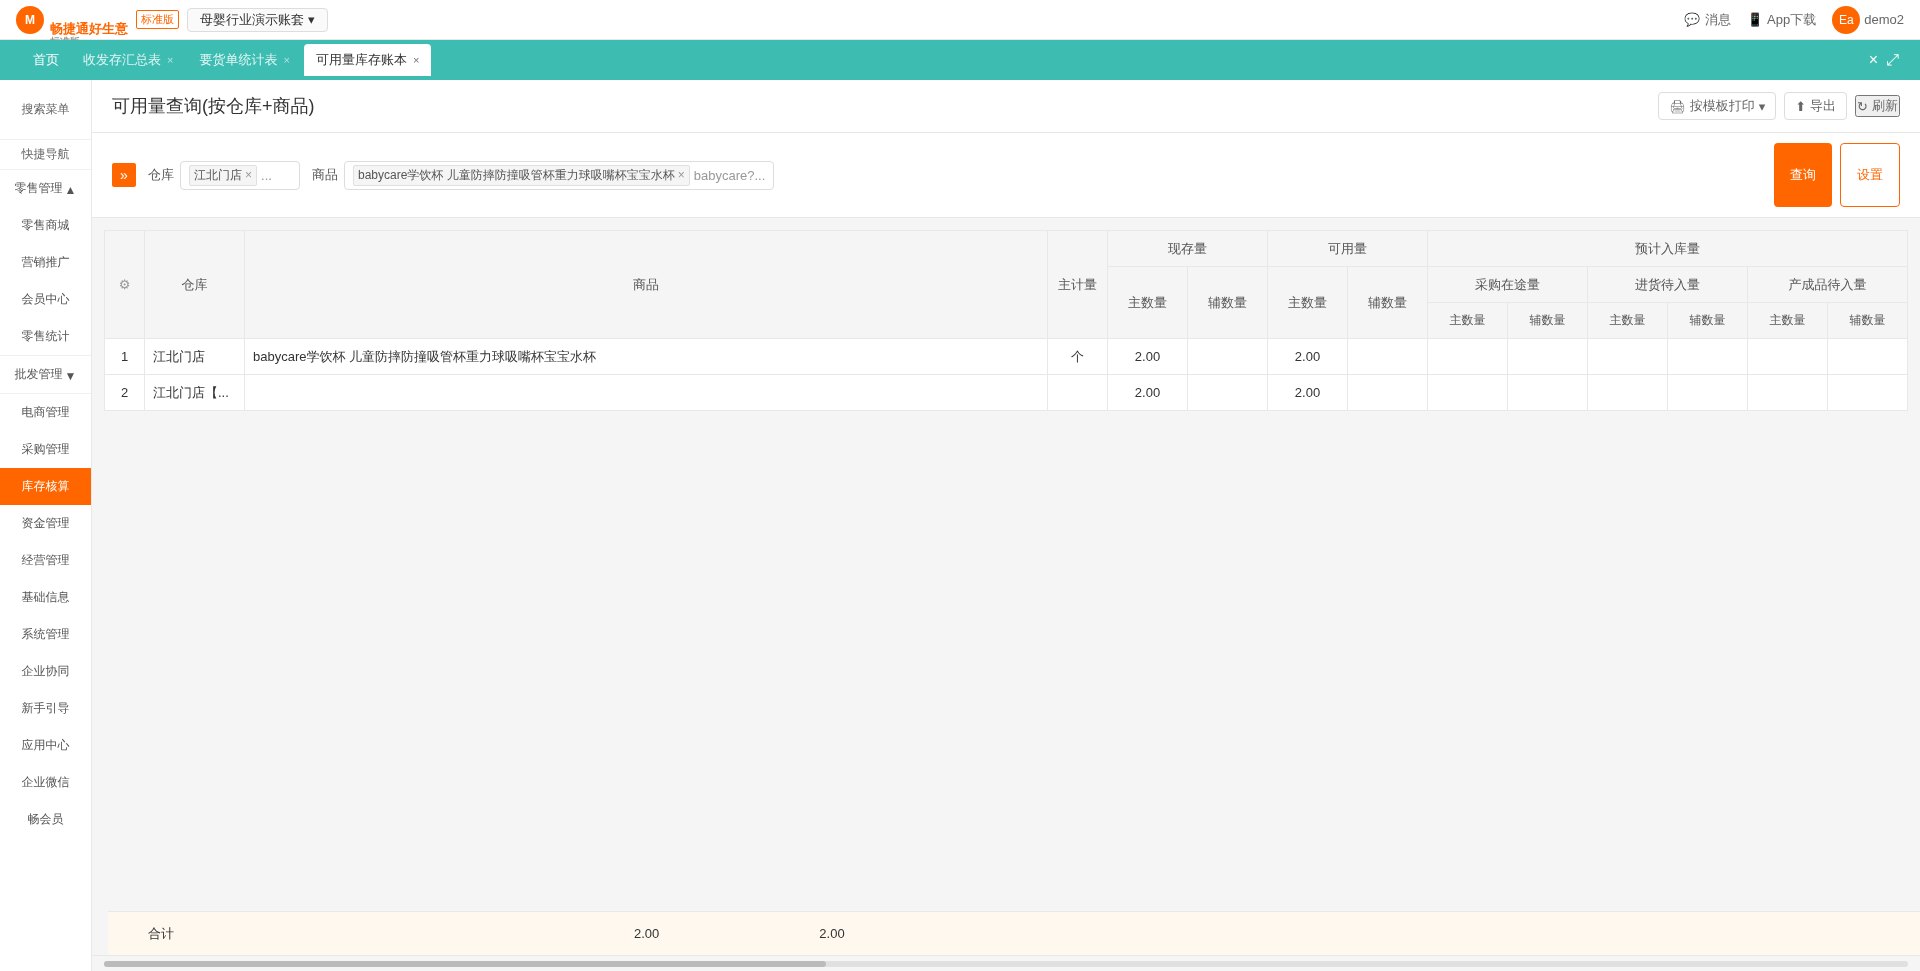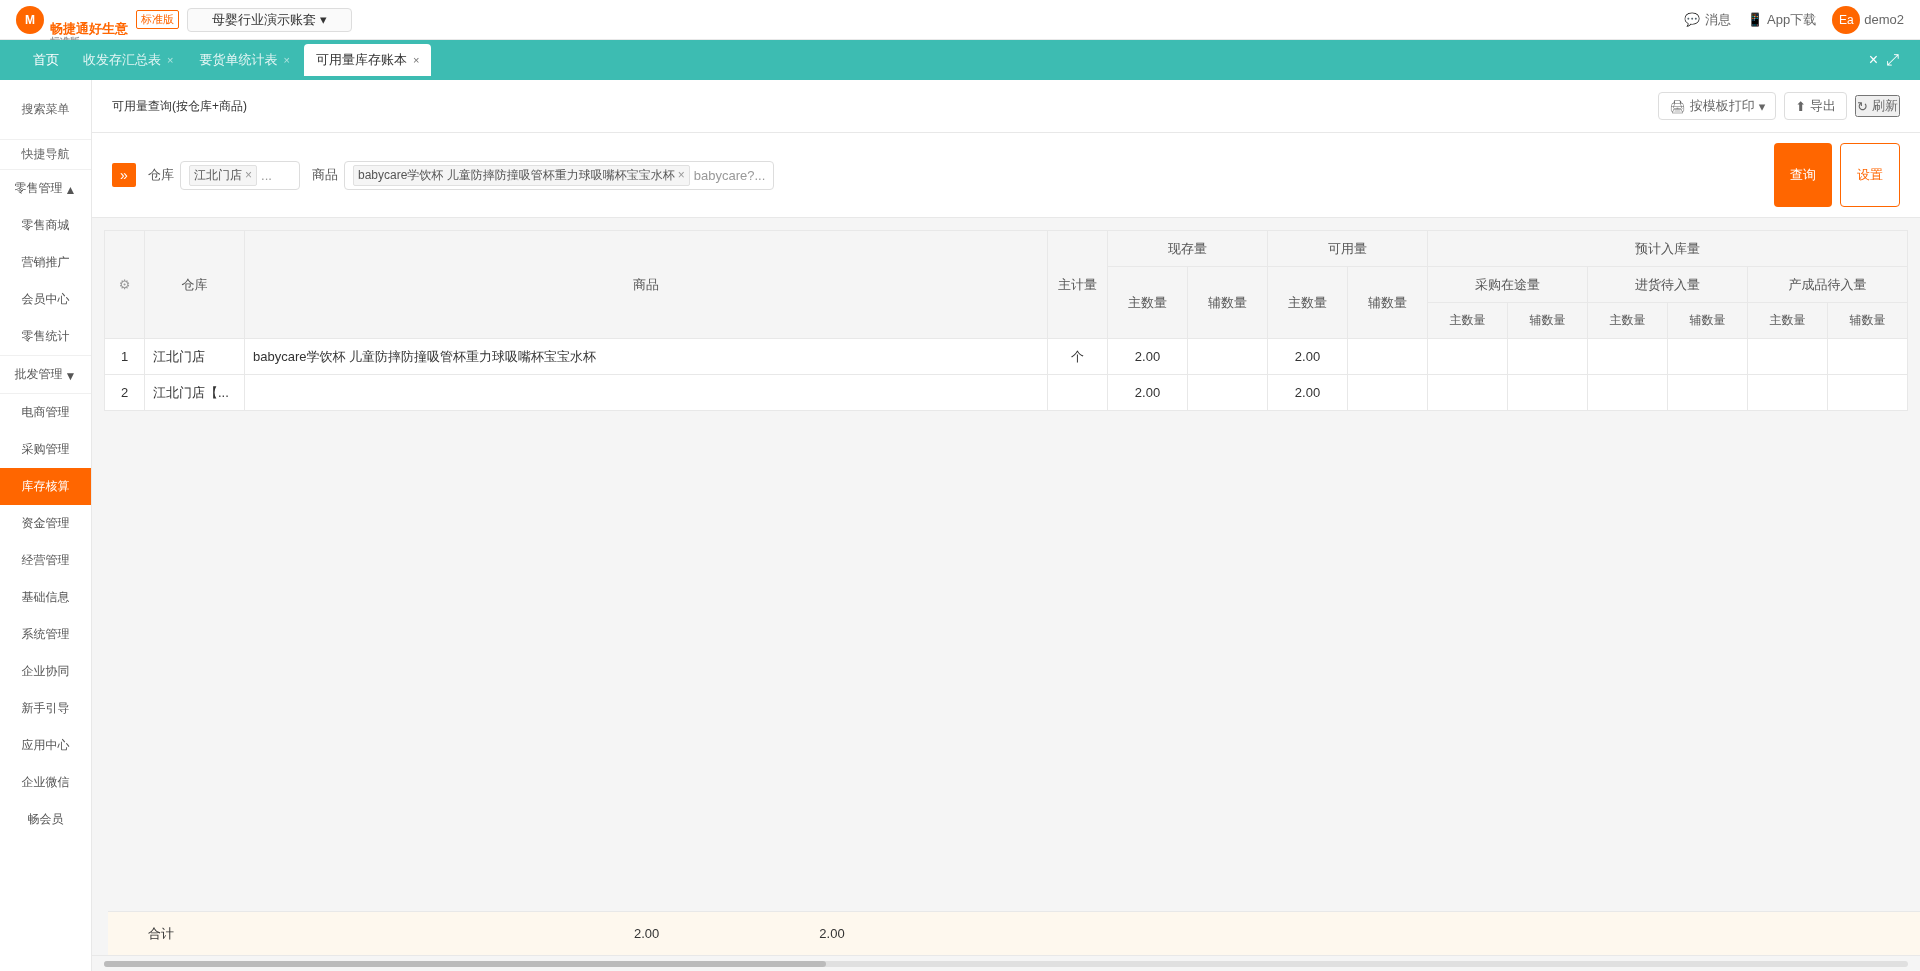--- a/index.html
+++ b/index.html
@@ -16,21 +16,21 @@
       border-bottom: 1px solid #e8e8e8;
       flex-shrink: 0;
     }
     .top-bar-left { display: flex; align-items: center; gap: 8px; }
     .logo { display: flex; align-items: center; gap: 6px; color: #f60; font-weight: bold; font-size: 14px; }
     .logo-icon { width: 28px; height: 28px; background: #ff6600; border-radius: 50%; display: flex; align-items: center; justify-content: center; color: white; font-size: 12px; }
     .logo-text { display: flex; flex-direction: column; line-height: 1.2; }
     .logo-text-main { color: #f60; font-size: 13px; font-weight: bold; margin-top: 30px; }
     .logo-text-sub { color: #999; font-size: 10px; }
     .template-badge { color: #f60; font-size: 11px; border: 1px solid #f60; padding: 1px 4px; border-radius: 2px; }
-    .industry-selector { display: flex; align-items: center; gap: 4px; border: 1px solid #ddd; border-radius: 4px; padding: 2px 24px; color: #333; cursor: pointer; background: #fafafa; }
+    .industry-selector { display: flex; align-items: center; gap: 4px; border: 1px solid #ddd; border-radius: 4px; padding: 2px 12px; color: #333; cursor: pointer; background: #fafafa; }
     .top-bar-right { display: flex; align-items: center; gap: 16px; color: #666; font-size: 13px; }
     .top-right-item { display: flex; align-items: center; gap: 4px; cursor: pointer; }
     .avatar { width: 28px; height: 28px; border-radius: 50%; background: #f60; display: flex; align-items: center; justify-content: center; color: white; font-size: 12px; }
 
     
     .nav-tabs {
       height: 40px;
       background: #3dbcb2;
       display: flex;
       align-items: center;
@@ -100,21 +100,21 @@
     
     .page-header {
       background: #fff;
       padding: 12px 20px;
       display: flex;
       align-items: center;
       justify-content: space-between;
       border-bottom: 1px solid #e8e8e8;
       flex-shrink: 0;
     }
-    .page-title { font-size: 12px; color: #333; font-weight: normal; }
+    .page-title { font-size: 18px; color: #333; font-weight: normal; }
     .page-actions { display: flex; align-items: center; gap: 8px; }
     .btn-template { display: flex; align-items: center; gap: 4px; color: #666; font-size: 13px; cursor: pointer; border: 1px solid #ddd; padding: 4px 10px; border-radius: 4px; background: #fff; }
     .btn-export { display: flex; align-items: center; gap: 4px; color: #666; font-size: 13px; cursor: pointer; border: 1px solid #ddd; padding: 4px 10px; border-radius: 4px; background: #fff; }
     .btn-refresh { display: flex; align-items: center; gap: 4px; color: #666; font-size: 13px; cursor: pointer; }
 
     
     .filter-bar {
       background: #fff;
       padding: 10px 20px;
       display: flex;

